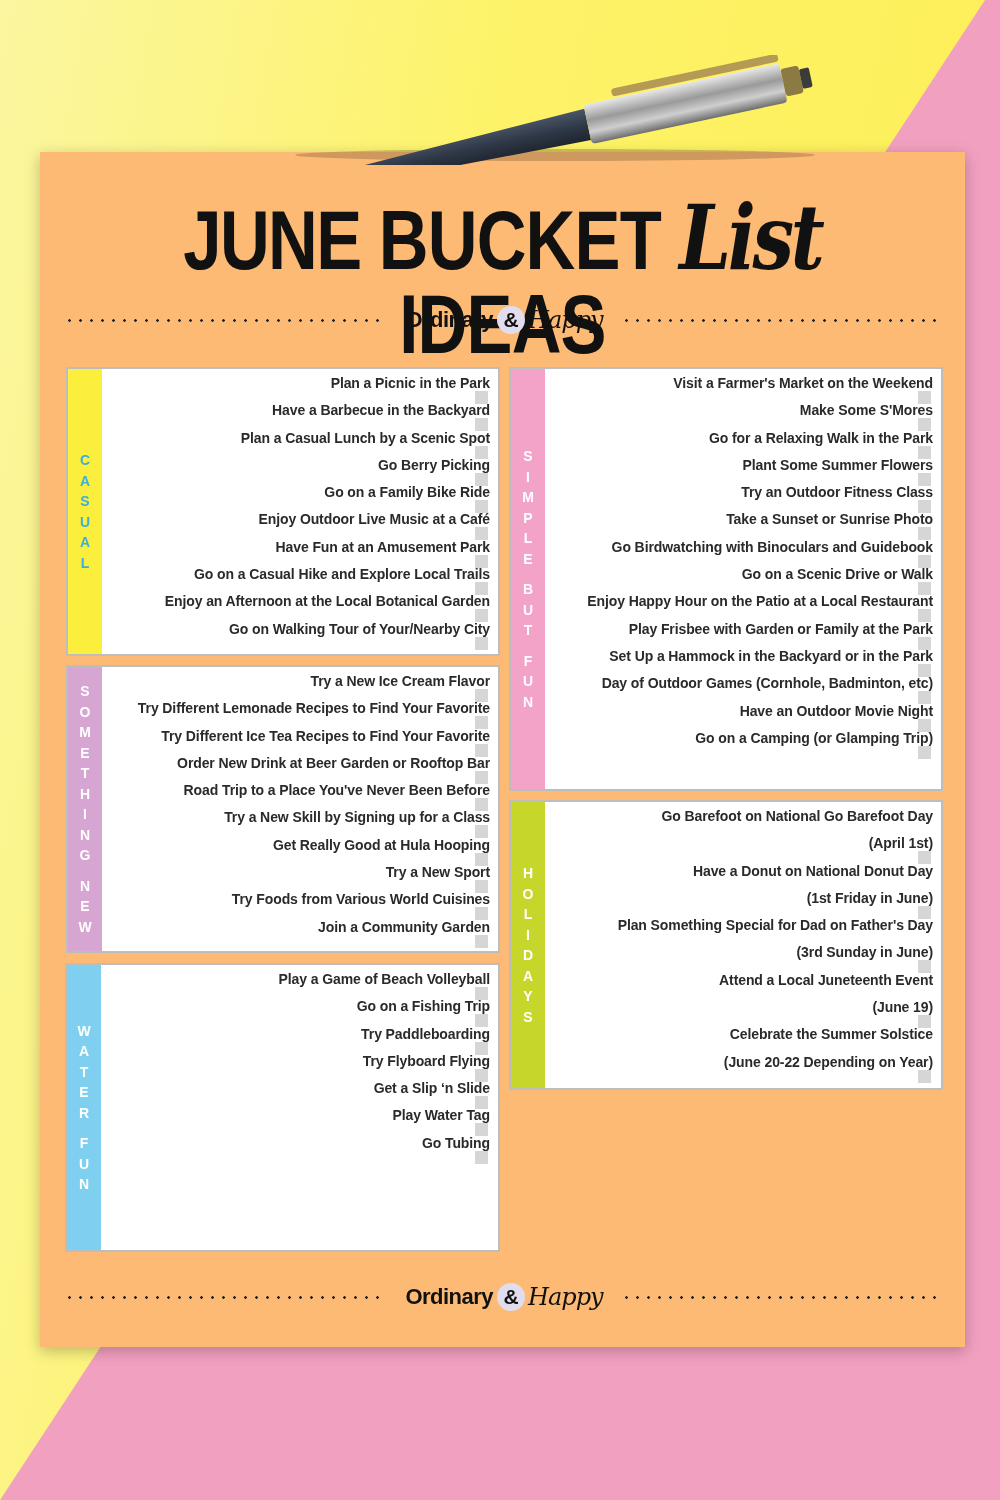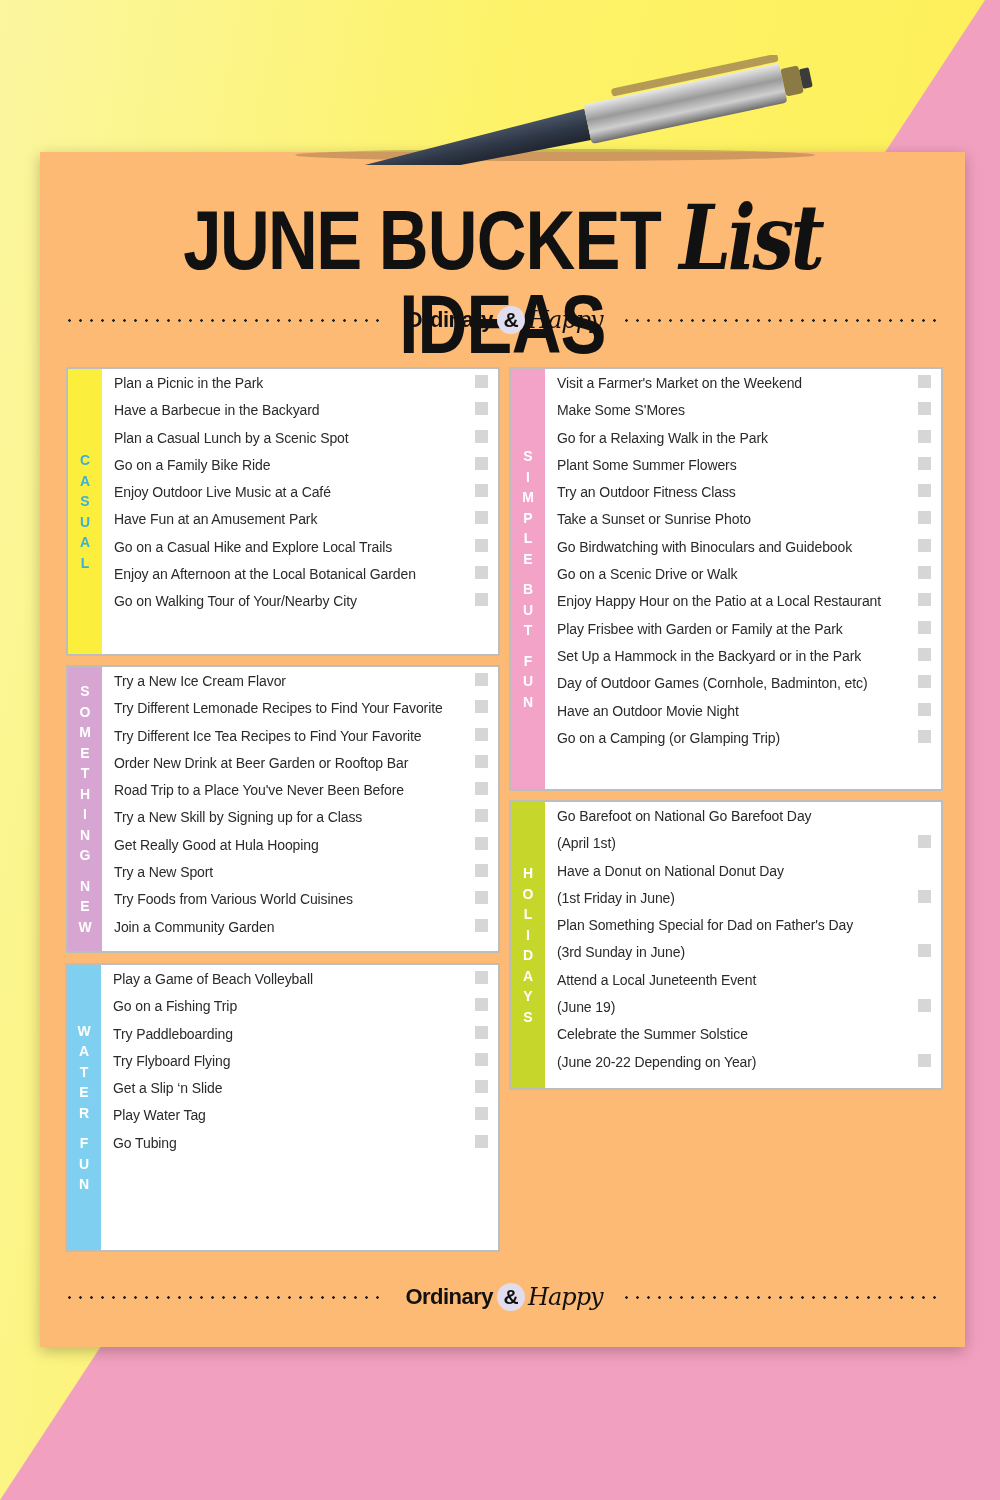--- a/index.html
+++ b/index.html
@@ -73,22 +73,22 @@
   }
   .section .bar .letters {
     display: flex; flex-direction: column; align-items: center;
     font-size: 14px; font-weight: 700; line-height: 20.5px;
   }
   .section .bar .letters span.gap { height: 10px; }
   .section .items {
     flex: 1; padding: 6px 8px 0 12px; position: relative;
   }
   .item {
-    height: 27.3px; display: flex; align-items: flex-start; justify-content: space-between;
-    font-size: 14px; font-weight: 400; color: #2a2a2a; letter-spacing: -0.1px;
+    height: 27.3px; display: flex; align-items: flex-end; justify-content: space-between;
+    font-size: 14px; font-weight: 700; color: #2a2a2a; letter-spacing: -0.1px; flex-direction: column;
   }
   .chk {
     width: 13px; height: 13px; background: #d6d6d6; flex: 0 0 13px; margin-right: 2px;
     cursor: pointer;
   }
   .item .chk.hidden { visibility: hidden; }
 </style>
 </head>
 <body>
 
@@ -156,20 +156,24 @@
         </div>
         <div class="item">
           <span>Have a Barbecue in the Backyard</span>
           <span class="chk"></span>
         </div>
         <div class="item">
           <span>Plan a Casual Lunch by a Scenic Spot</span>
           <span class="chk"></span>
         </div>
         <div class="item">
+          <span>Go Berry Picking</span>
+          <span class="chk"></span>
+        </div>
+        <div class="item">
           <span>Go on a Family Bike Ride</span>
           <span class="chk"></span>
         </div>
         <div class="item">
           <span>Enjoy Outdoor Live Music at a Café</span>
           <span class="chk"></span>
         </div>
         <div class="item">
           <span>Have Fun at an Amusement Park</span>
           <span class="chk"></span>

